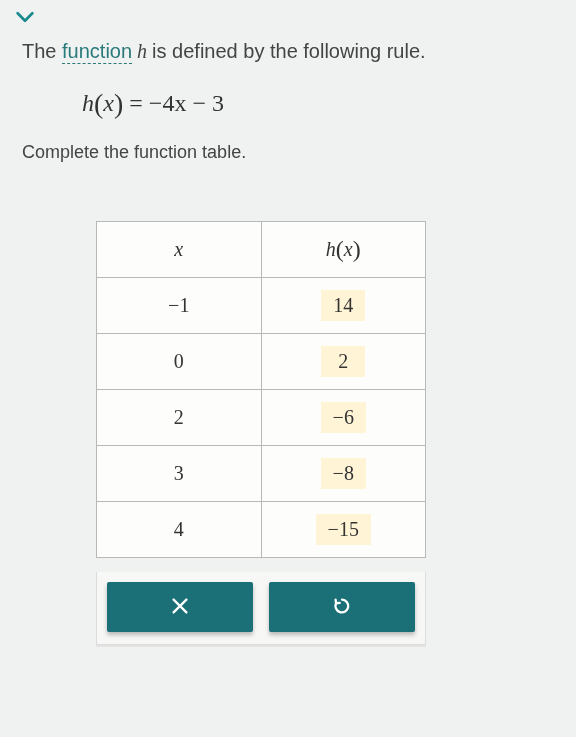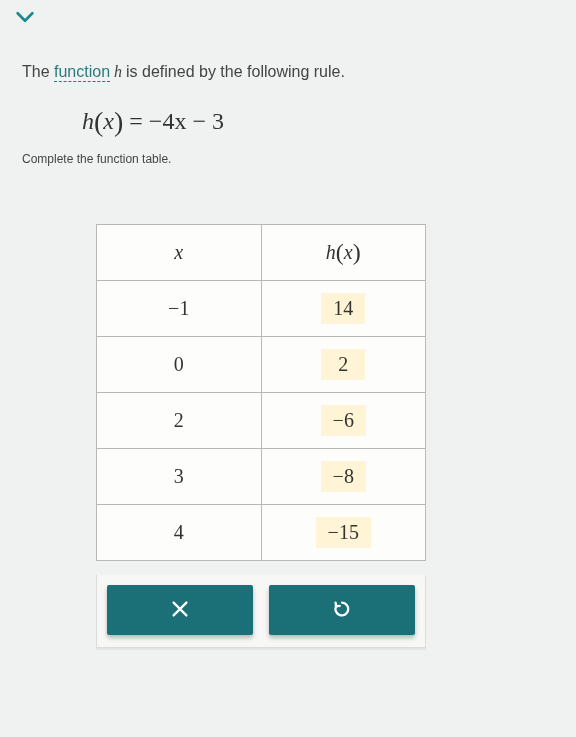--- a/index.html
+++ b/index.html
@@ -16,40 +16,39 @@
     position: absolute;
     top: 6px;
     left: 14px;
     cursor: pointer;
   }
   .chevron svg { width: 22px; height: 22px; }
   .content {
     padding: 36px 22px 0 22px;
   }
   .intro {
-    font-size: 16px;
+    font-size: 20px;
     line-height: 1.5;
     color: #444;
-    margin-top: 24px;
   }
   .underline {
     color: #2a7a7a;
     border-bottom: 1px dashed #2a7a7a;
     padding-bottom: 1px;
   }
   .formula {
     font-family: "Times New Roman", serif;
     font-style: italic;
     font-size: 24px;
-    margin: 22px 0 14px 60px;
+    margin: 22px 0 22px 60px;
     color: #333;
   }
   .formula .paren { font-style: normal; font-size: 28px; vertical-align: -2px;}
   .complete {
-    font-size: 12px;
+    font-size: 18px;
     color: #444;
   }
   .table-wrap {
     margin: 58px 0 0 74px;
     width: 330px;
   }
   table {
     border-collapse: collapse;
     width: 100%;
     background: #fdfdfc;

